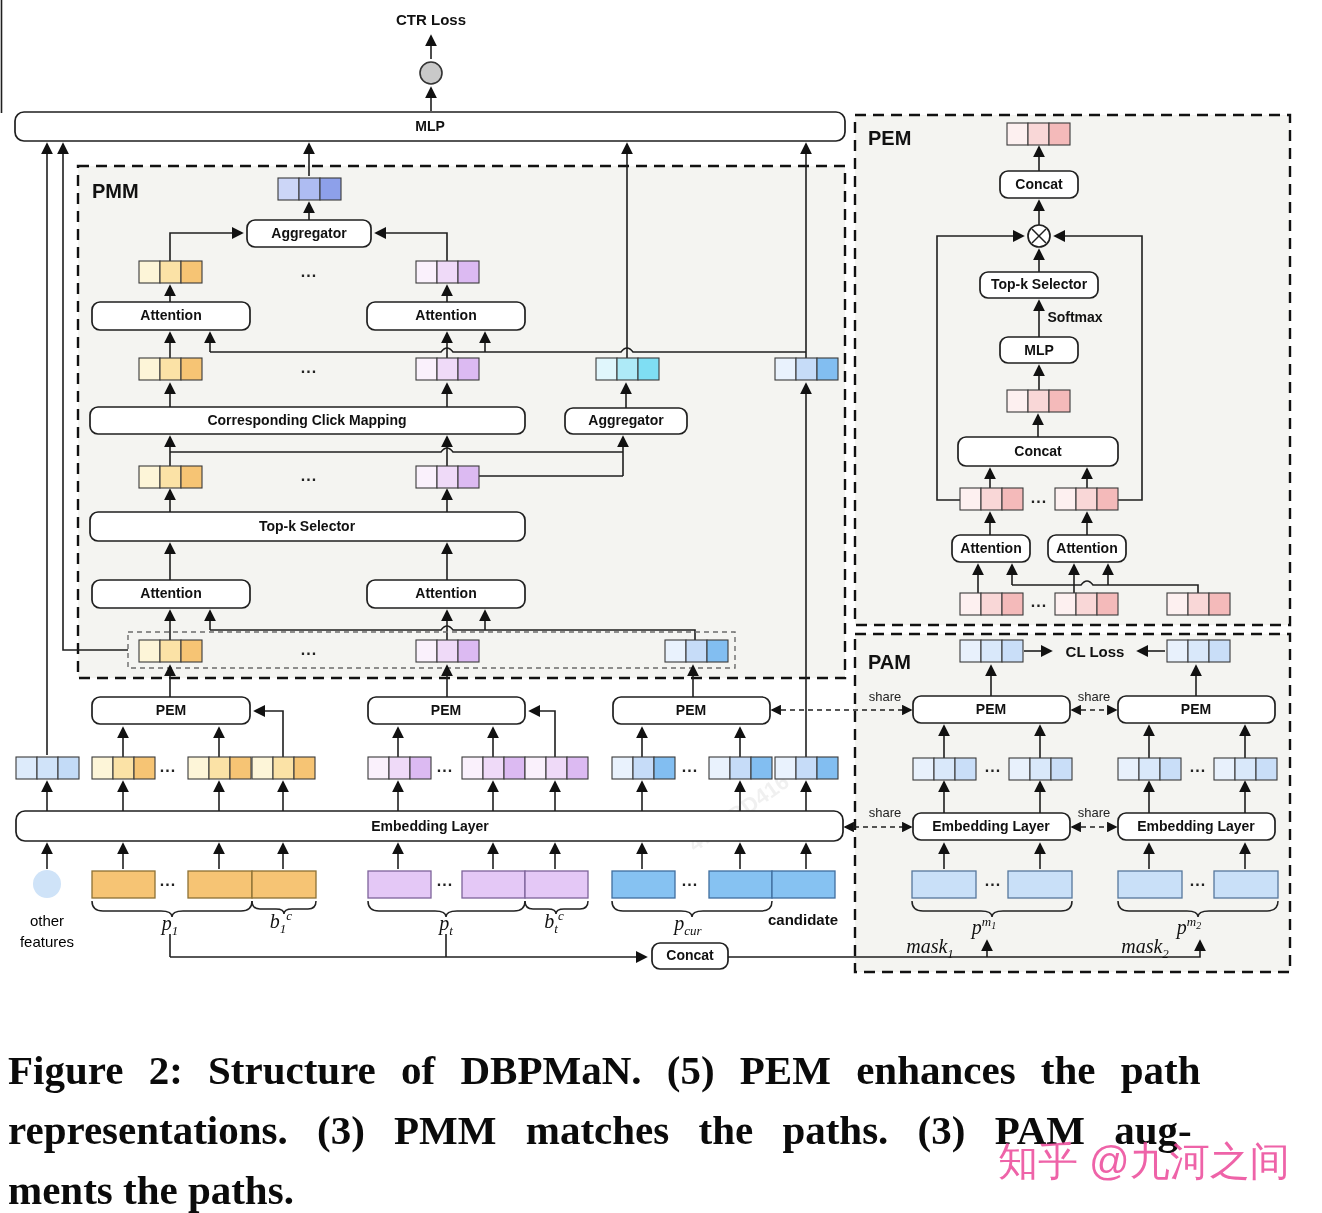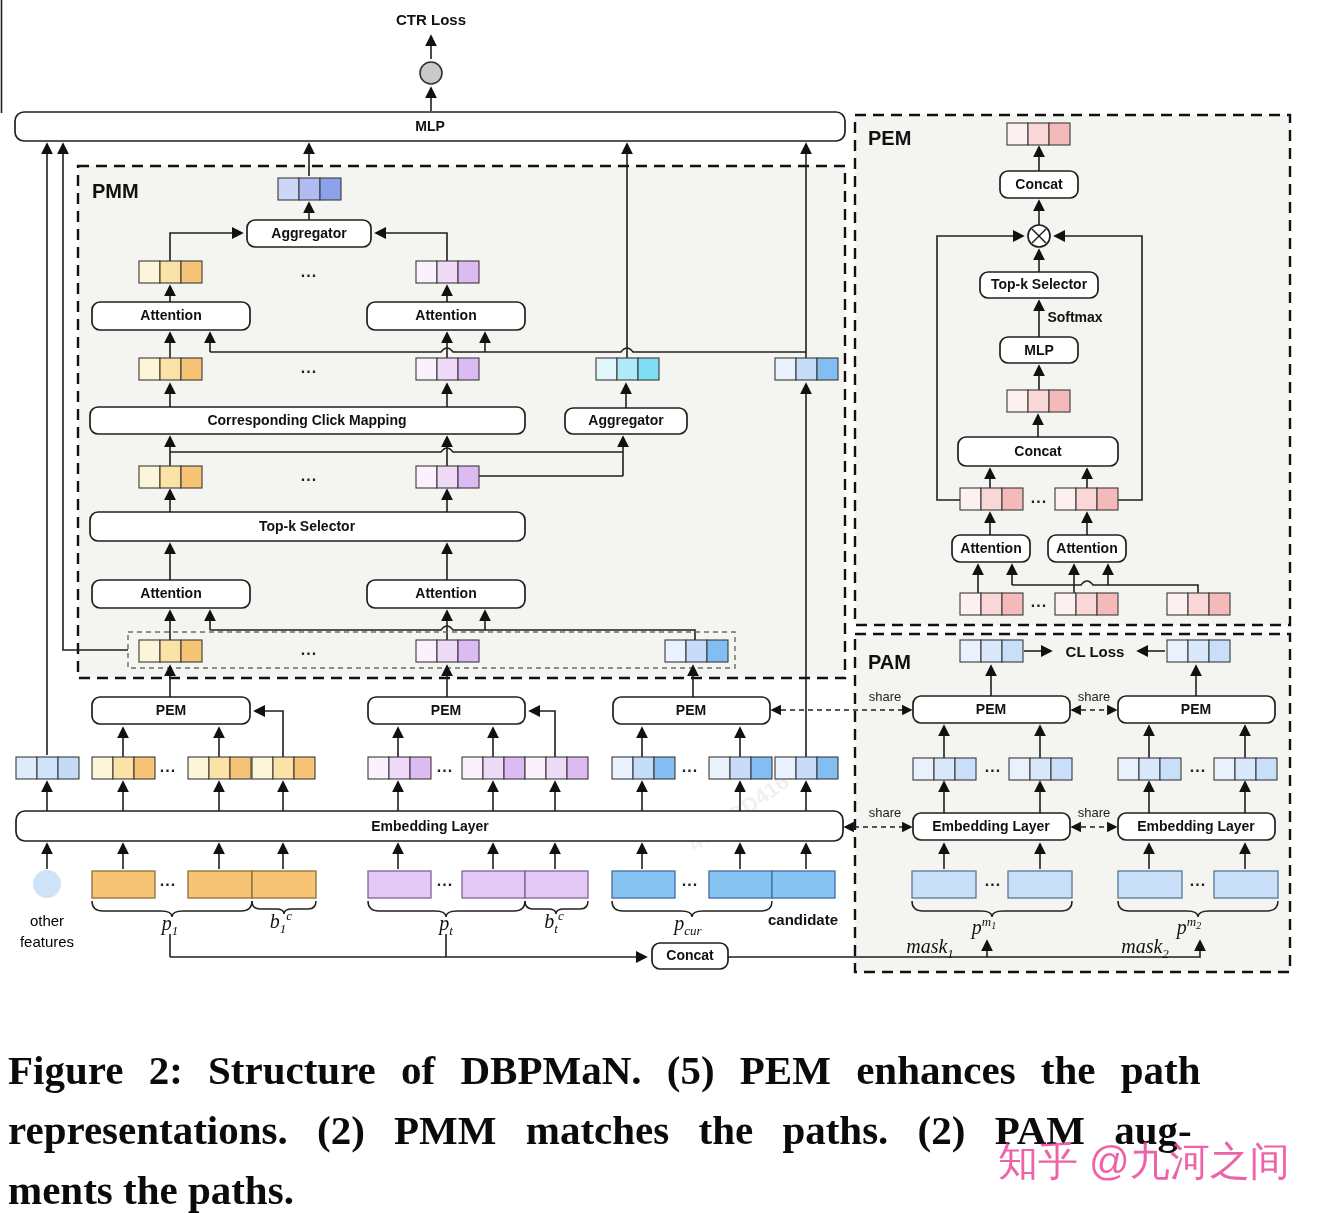--- a/index.html
+++ b/index.html
@@ -375,18 +375,18 @@
     <path class="shln" d="M1072,827 H1116" marker-start="url(#ah)" marker-end="url(#ah)"></path>
   </g>
   <text class="sh" x="885" y="701">share</text>
   <text class="sh" x="1094" y="701">share</text>
   <text class="sh" x="885" y="817">share</text>
   <text class="sh" x="1094" y="817">share</text>
 </svg>
 
 <div id="caption">
   <div class="ws1">Figure 2: Structure of DBPMaN. (5) PEM enhances the path</div>
-  <div class="ws2">representations. (2) PMM matches the paths. (2) PAM aug-</div>
+  <div class="ws2">representations. (3) PMM matches the paths. (3) PAM aug-</div>
   <div>ments the paths.</div>
 </div>
 <div id="zhihu">知乎 @九河之间</div>
 
 </div>
 
 </body></html>

